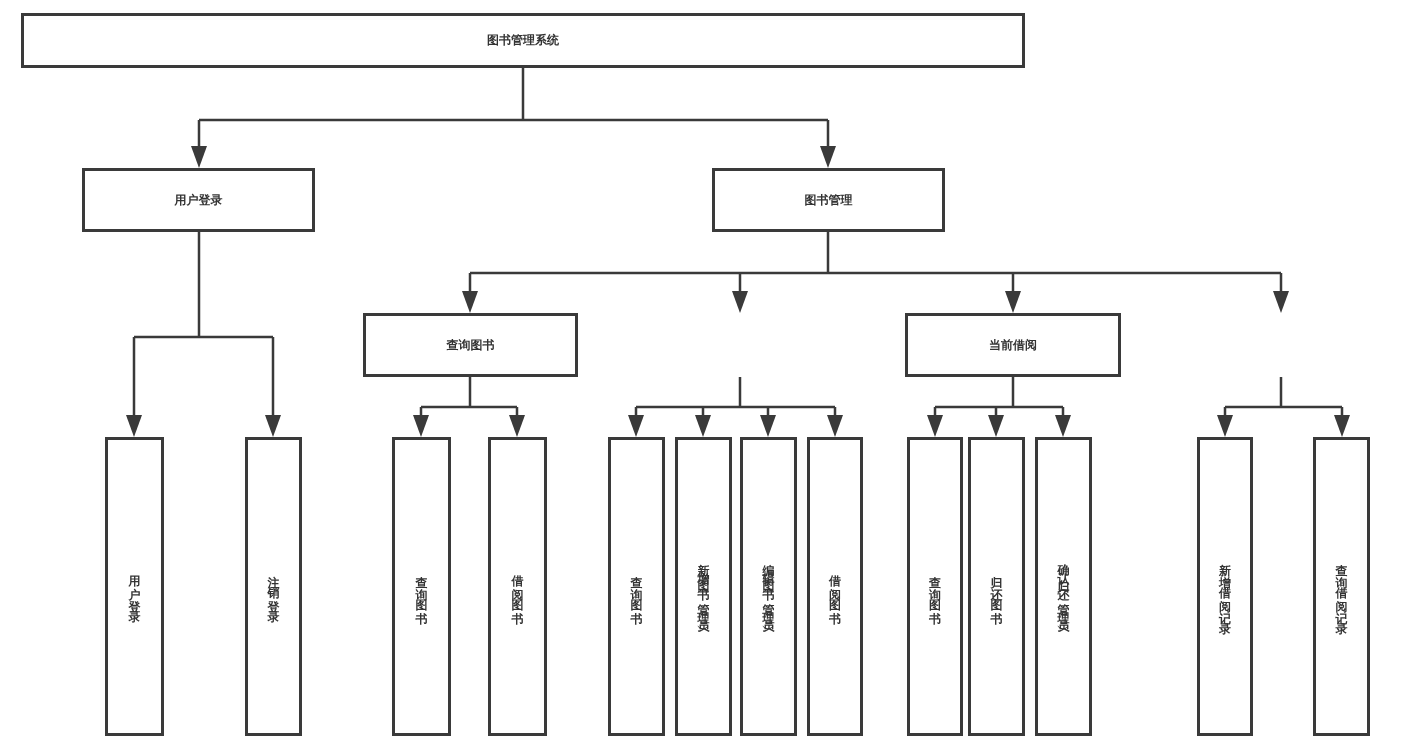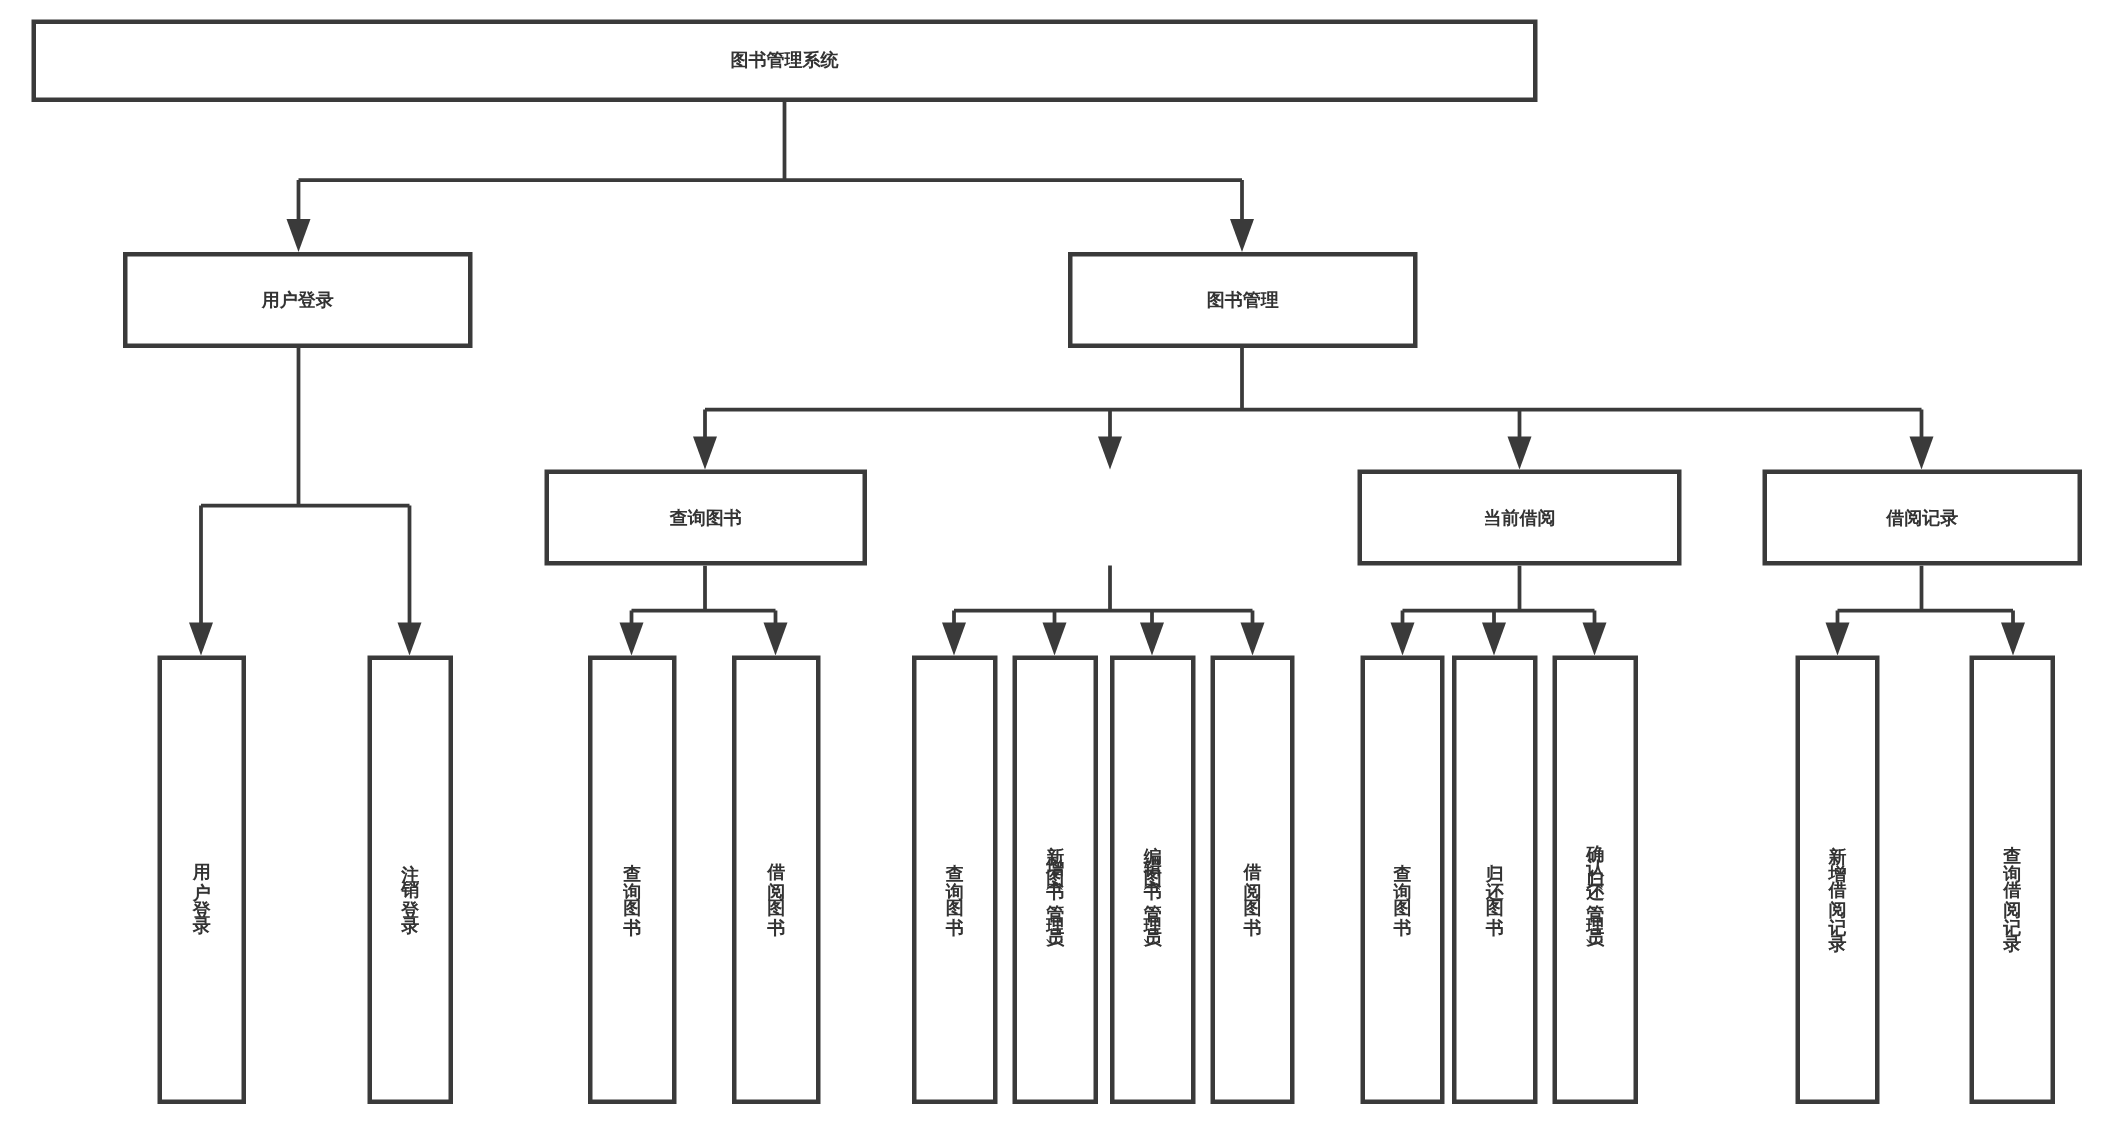--- a/index.html
+++ b/index.html
@@ -86,21 +86,20 @@
     </g>
   </svg>
 
   <div class="box" style="left:21px;top:13px;width:1004px;height:55px;">图书管理系统</div>
 
   <div class="box" style="left:82px;top:168px;width:233px;height:64px;">用户登录</div>
   <div class="box" style="left:712px;top:168px;width:233px;height:64px;">图书管理</div>
 
   <div class="box" style="left:363px;top:313px;width:215px;height:64px;">查询图书</div>
   <div class="box" style="left:905px;top:313px;width:216px;height:64px;">当前借阅</div>
-  <div class="box" style="left:1175px;top:313px;width:213px;height:64px;">借阅记录</div>
 
   <div class="box vbox" style="left:105px;top:437px;width:59px;height:299px;">用户登录</div>
   <div class="box vbox" style="left:245px;top:437px;width:57px;height:299px;">注销登录</div>
 
   <div class="box vbox" style="left:392px;top:437px;width:59px;height:299px;">查询图书</div>
   <div class="box vbox" style="left:488px;top:437px;width:59px;height:299px;">借阅图书</div>
 
   <div class="box vbox" style="left:608px;top:437px;width:57px;height:299px;">查询图书</div>
   <div class="box vbox long" style="left:675px;top:437px;width:57px;height:299px;">新增图书（管理员）</div>
   <div class="box vbox long" style="left:740px;top:437px;width:57px;height:299px;">编辑图书（管理员）</div>

